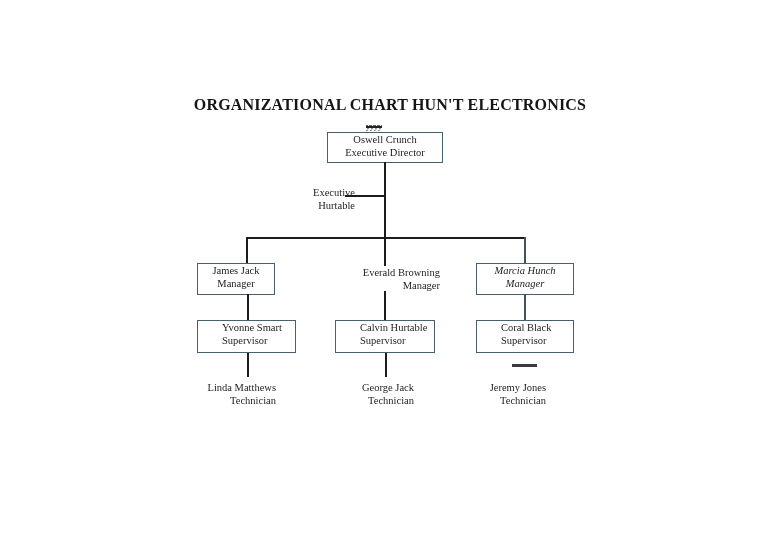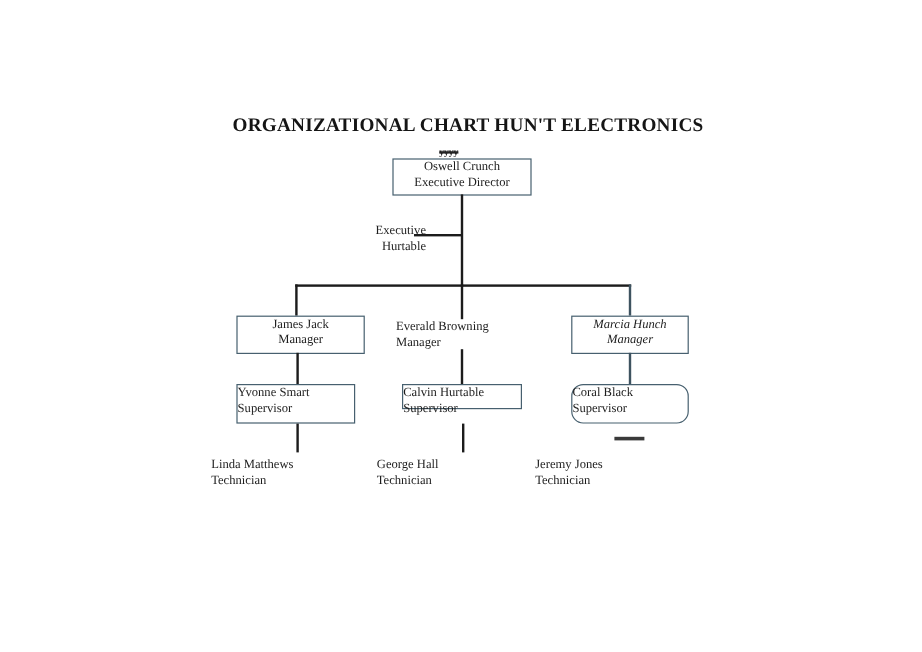--- a/index.html
+++ b/index.html
@@ -43,27 +43,27 @@
     display: flex;
     flex-direction: column;
     align-items: center;
     text-align: center;
     font-size: 10.5px;
     line-height: 13px;
   }
   .box.left-text {
     align-items: flex-start;
     text-align: left;
-    padding-left: 0;
+    padding-left: 24px;
   }
   .freelabel {
     position: absolute;
     font-size: 10.5px;
     line-height: 13px;
-    text-align: left;
+    text-align: right;
   }
   .freelabel.left-text { text-align: right; }
   .line { position: absolute; background: #1c1c1c; }
   .line.slate { background: #3e5360; }
 </style>
 </head>
 <body>
 
 <div class="page">
 
@@ -84,21 +84,21 @@
   </div>
 
   <div class="line" style="left:345px; top:195px; width:40px; height:2px;"></div>
 
   <div class="line" style="left:246px; top:237px; width:280px; height:2px;"></div>
 
   <div class="line" style="left:246px; top:237px; width:2px; height:27px;"></div>
   <div class="line" style="left:384px; top:237px; width:2px; height:29px;"></div>
   <div class="line slate" style="left:524px; top:237px; width:2px; height:27px;"></div>
 
-  <div class="box" style="left:197px; top:263px; width:107px; height:32px;">
+  <div class="box" style="left:197px; top:263px; width:78px; height:32px;">
     <div>James Jack</div>
     <div>Manager</div>
   </div>
 
   <div class="freelabel" style="left:330px; top:266px; width:110px;">
     <div>Everald Browning</div>
     <div>Manager</div>
   </div>
 
   <div class="box" style="left:476px; top:263px; width:98px; height:32px;font-style:italic;">
@@ -108,41 +108,41 @@
 
   <div class="line" style="left:246.5px; top:294px; width:2.5px; height:27px;"></div>
   <div class="line" style="left:384px; top:291px; width:2px; height:30px;"></div>
   <div class="line slate" style="left:524px; top:294px; width:2px; height:27px;"></div>
 
   <div class="box left-text" style="left:197px; top:320px; width:99px; height:33px;">
     <div>Yvonne Smart</div>
     <div>Supervisor</div>
   </div>
 
-  <div class="box left-text" style="left:335px; top:320px; width:100px; height:21px;">
+  <div class="box left-text" style="left:335px; top:320px; width:100px; height:33px;">
     <div>Calvin Hurtable</div>
     <div>Supervisor</div>
   </div>
 
-  <div class="box left-text" style="left:476px; top:320px; width:98px; height:33px;border-radius:10px;">
+  <div class="box left-text" style="left:476px; top:320px; width:98px; height:33px;">
     <div>Coral Black</div>
     <div>Supervisor</div>
   </div>
 
   <div class="line" style="left:246.5px; top:353px; width:2px; height:24px;"></div>
   <div class="line" style="left:384.5px; top:353px; width:2px; height:24px;"></div>
   <div class="line" style="left:512px; top:364px; width:25px; height:2.5px; background:#3a3a3a;"></div>
 
   <div class="freelabel" style="left:176px; top:381px; width:100px;">
     <div>Linda Matthews</div>
     <div>Technician</div>
   </div>
 
   <div class="freelabel" style="left:314px; top:381px; width:100px;">
-    <div>George Hall</div>
+    <div>George Jack</div>
     <div>Technician</div>
   </div>
 
   <div class="freelabel" style="left:446px; top:381px; width:100px;">
     <div>Jeremy Jones</div>
     <div>Technician</div>
   </div>
 
 </div>
 

